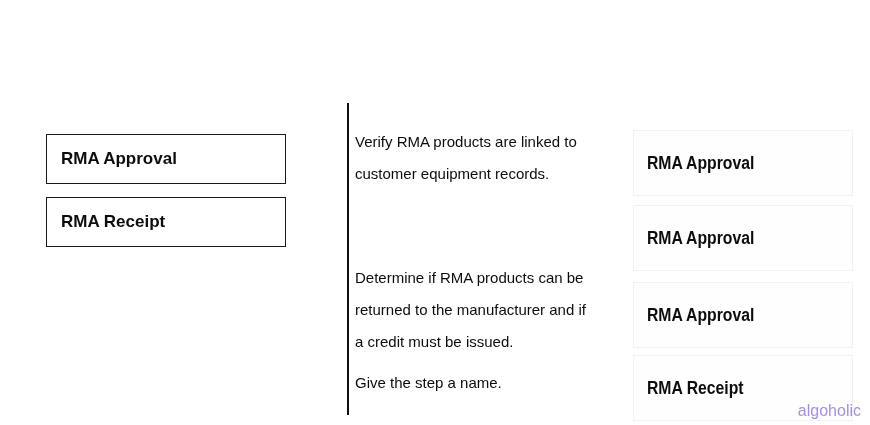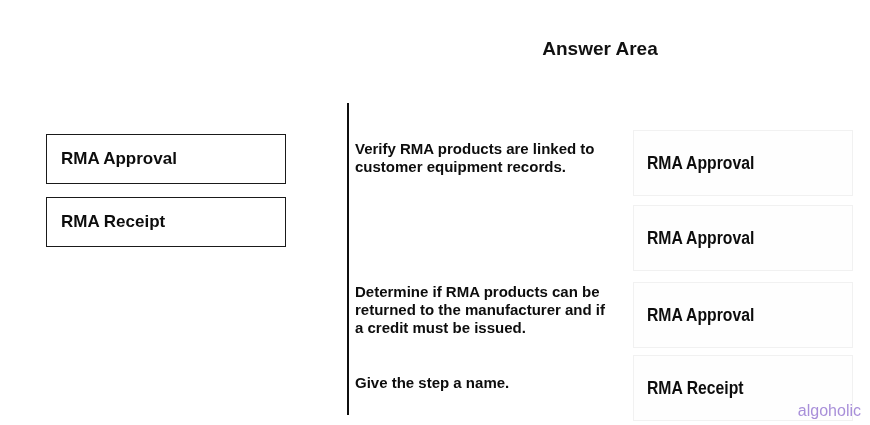--- a/index.html
+++ b/index.html
@@ -39,21 +39,21 @@
 
   .match-row { position: absolute; left: 355px; width: 500px; height: 66px; }
   .row-1 { top: 130px; }
   .row-2 { top: 205px; }
   .row-3 { top: 282px; }
   .row-4 { top: 355px; }
 
   .statement {
     position: absolute; left: 0; top: 0; bottom: 10px; width: 292px;
     display: flex; align-items: center;
-    font-size: 15px; font-weight: 700; line-height: 18px;
+    font-size: 15px; font-weight: 400; line-height: 32px;
     color: #0d0d0d;
     white-space: pre-line;
   }
 
   .answer-cell {
     position: absolute; left: 278px; top: 0;
     width: 220px; height: 66px;
     box-sizing: border-box;
     border: 1px solid var(--answer-cell-border, #f1f1f1);
     background: #fefefe;
@@ -72,21 +72,20 @@
     position: absolute; right: 9px; top: 402px;
     font-size: 16px;
     color: var(--watermark, #a88fd9);
   }
 </style>
 </head>
 <body>
 
 <div class="stage">
 
-  <div class="title">Answer Area</div>
 
   <div class="option-box first">
     <span class="option-label">RMA Approval</span>
   </div>
   <div class="option-box second">
     <span class="option-label">RMA Receipt</span>
   </div>
 
   <div class="divider"></div>
 

